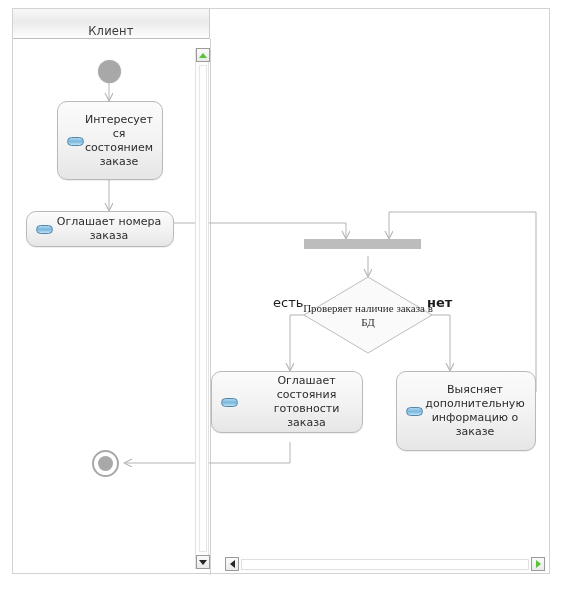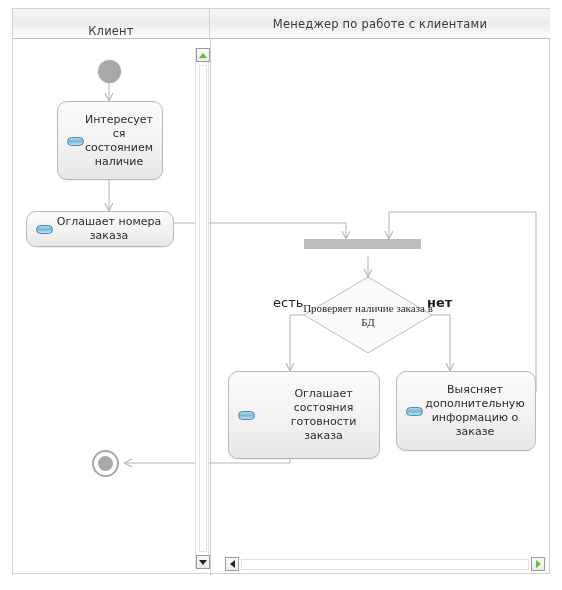--- a/index.html
+++ b/index.html
@@ -220,23 +220,20 @@
 </style>
 </head>
 <body>
 
 <div id="app">
   <div class="frame">
 
     <div class="lane-header left">
       <span>Клиент</span>
     </div>
-    <div class="lane-header right">
-      <span>Менеджер по работе с клиентами</span>
-    </div>
     <div class="lane-divider"></div>
 
     <div class="canvas">
 
       <svg class="edges" width="537" height="534">
         <defs>
           <marker id="ah" markerWidth="10" markerHeight="10" refX="8" refY="4" orient="auto" markerUnits="userSpaceOnUse">
             <path d="M1,0 L9,4 L1,8" fill="none" stroke="#b3b3b3" stroke-width="1.1"></path>
           </marker>
         </defs>
@@ -255,41 +252,41 @@
 
         <path d="M414,275 L437,275 L437,330" stroke="#b3b3b3" stroke-width="1" fill="none" marker-end="url(#ah)"></path>
 
         <path d="M277,402 L277,423 L112,423" stroke="#b3b3b3" stroke-width="1" fill="none" marker-end="url(#ah)"></path>
       </svg>
 
       <div class="start-node" style="left:85px; top:20px;"></div>
 
       <div class="node" style="left:44px; top:61px; width:106px; height:79px;">
         <span class="oval-icon"></span>
-        <span class="label">Интересует ся состоянием наличие</span>
+        <span class="label">Интересует ся состоянием заказе</span>
       </div>
 
       <div class="node" style="left:13px; top:171px; width:148px; height:36px;">
         <span class="oval-icon"></span>
         <span class="label">Оглашает номера заказа</span>
       </div>
 
       <div class="join-bar" style="left:291px; top:199px; width:117px; height:10px;"></div>
 
       <div class="diamond-wrap" style="left:290px; top:236px; width:130px; height:78px;font-family:Liberation Serif, serif;">
         <svg width="130" height="78">
           <polygon points="65,1 129,39 65,77 1,39" fill="#fafafa" stroke="#bdbdbd" stroke-width="1"></polygon>
         </svg>
         <div class="diamond-label">Проверяет наличие заказа в БД</div>
       </div>
 
       <div class="edge-label" style="left:260px; top:255px;">есть</div>
       <div class="edge-label" style="left:414px; top:255px;font-weight:bold;">нет</div>
 
-      <div class="node" style="left:215px; top:331px; width:152px; height:88px;padding-left:45px;">
+      <div class="node" style="left:198px; top:331px; width:152px; height:62px;padding-left:45px;">
         <span class="oval-icon"></span>
         <span class="label">Оглашает состояния готовности заказа</span>
       </div>
 
       <div class="node" style="left:383px; top:331px; width:140px; height:80px;">
         <span class="oval-icon"></span>
         <span class="label">Выясняет дополнительную информацию о заказе</span>
       </div>
 
       <div class="end-node" style="left:79px; top:410px;"></div>

